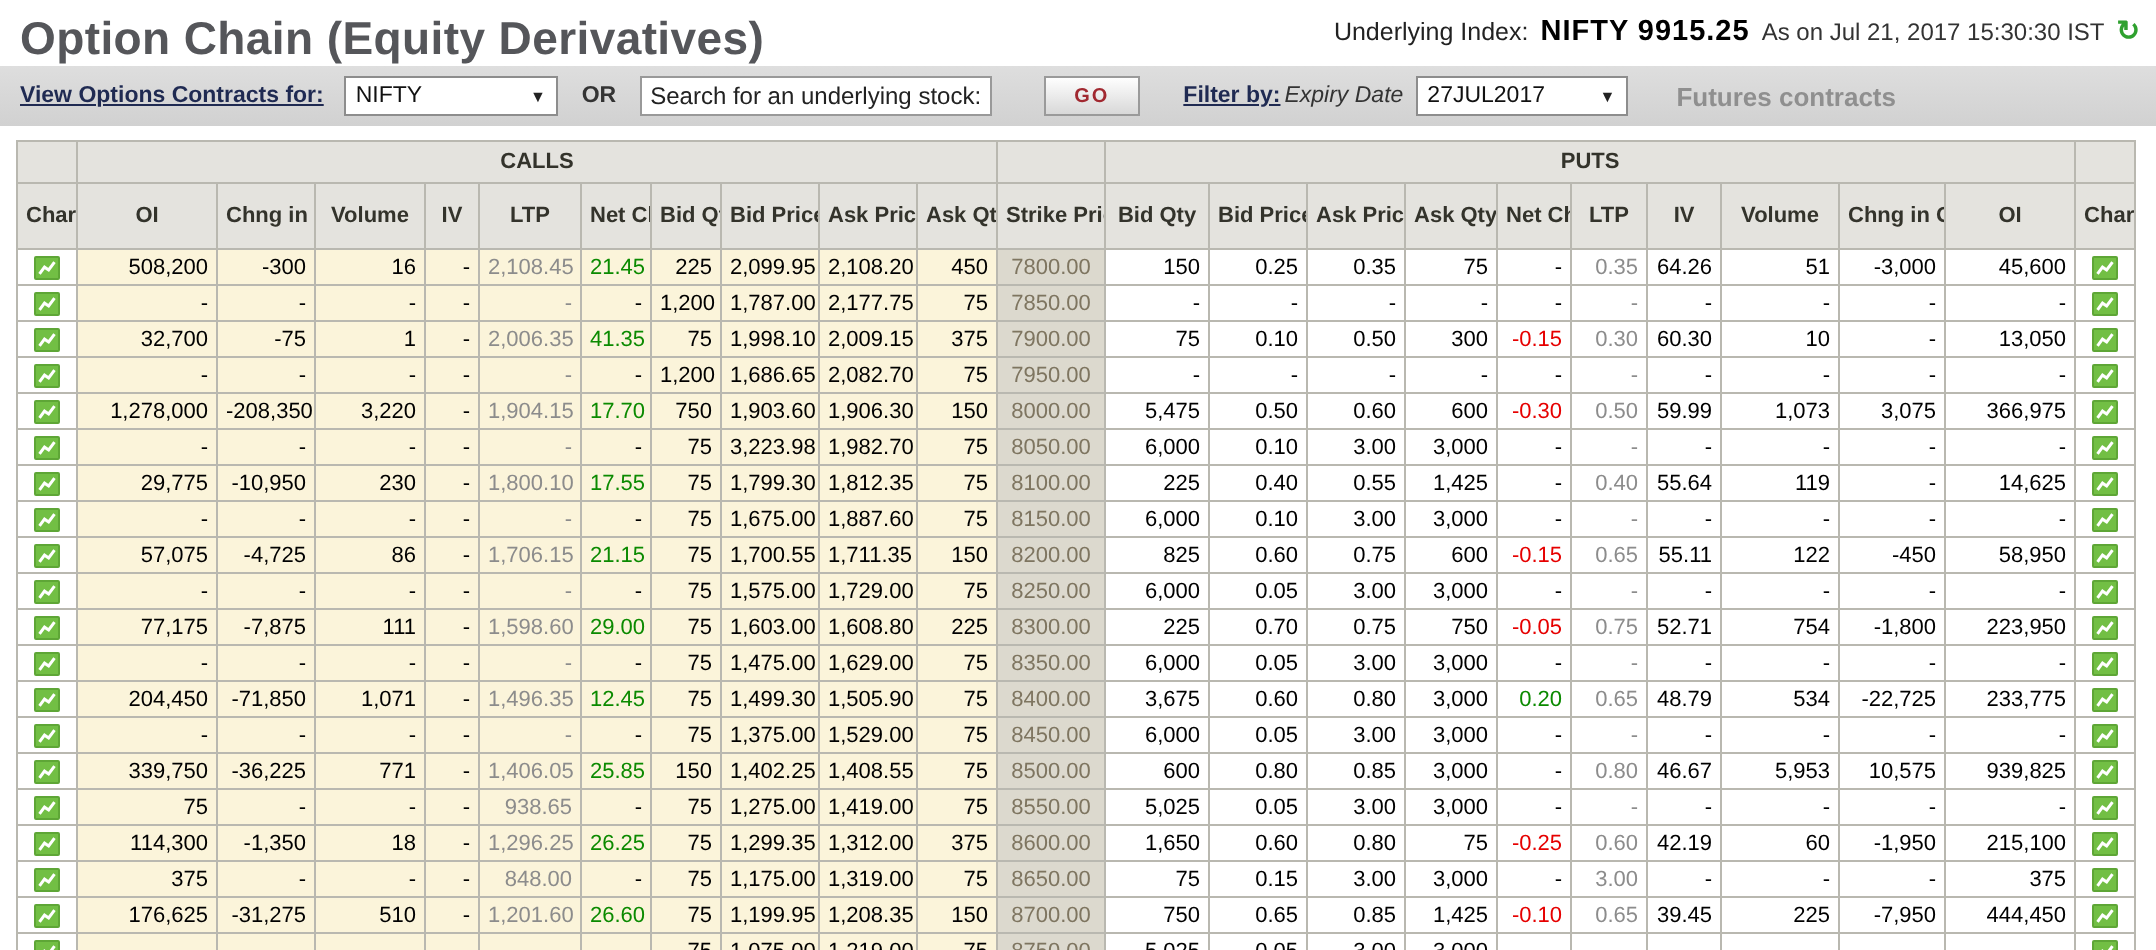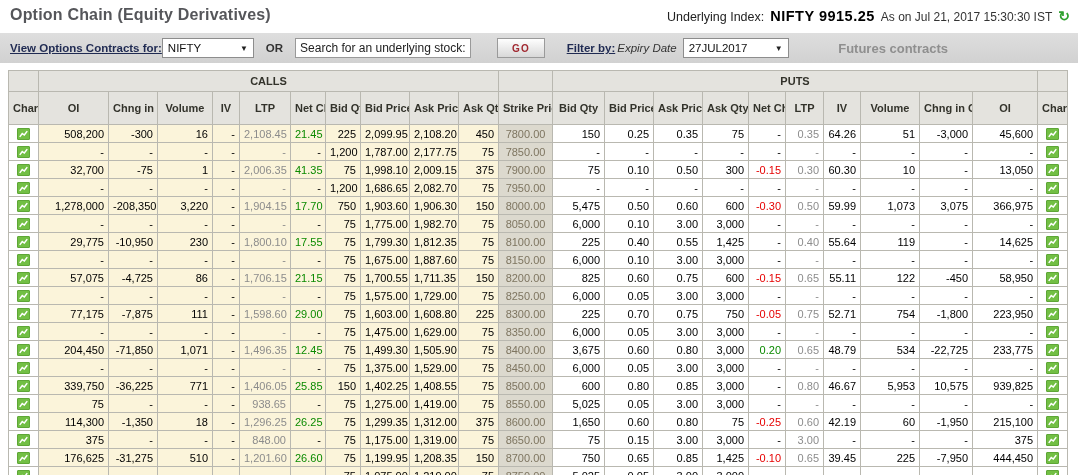--- a/index.html
+++ b/index.html
@@ -2,35 +2,35 @@
 <html><head>
 <meta charset="utf-8">
 <style>
   * { margin:0; padding:0; box-sizing:border-box; }
   html,body { width:1078px; height:475px; overflow:hidden; background:#fff;
     font-family:"Liberation Sans", sans-serif; }
 
   
   .page-header { display:flex; justify-content:space-between; align-items:flex-start;
     padding:6px 8px 4px 10px; height:33px; }
-  .page-title { font-size:16px; font-weight:bold; color:#55565a; letter-spacing:.2px; }
+  .page-title { font-size:23px; font-weight:bold; color:#55565a; letter-spacing:.2px; }
   .underlying { display:flex; align-items:baseline; gap:6px; white-space:nowrap; padding-top:2px; }
   .underlying .lbl { font-size:12.5px; color:#222; }
   .underlying .val { font-size:14.5px; font-weight:bold; color:#000; letter-spacing:.5px; }
   .underlying .asof { font-size:12px; color:#333; }
   .refresh { color:#2fa12f; font-size:14px; font-weight:bold; cursor:pointer; line-height:1; }
 
   
   .filter-bar { height:30px; width:1078px; background:linear-gradient(#dedede,#d1d1d1);
     display:flex; align-items:center; padding:0 10px; font-size:11.5px; white-space:nowrap; }
   .navy { color:#1f2a52; font-weight:bold;text-decoration:underline; }
   .selectbox { background:#fff; border:1px solid #8d8d8d; height:20px; display:inline-flex;
     align-items:center; justify-content:space-between; padding:0 5px; font-size:11.5px; color:#111;
     cursor:pointer; }
-  .sel-symbol { width:92px; }
+  .sel-symbol { width:107px; margin-left:10px; }
   .sel-expiry { width:106px; margin-left:6px; }
   .arrow { font-size:8px; color:#222; margin-left:6px; }
   .or-lbl { font-weight:bold; color:#333; margin:0 12px; }
   .search-input { width:176px; height:20px; border:1px solid #999; font-size:12px; color:#222;
     padding:0 4px; }
   .search-input::placeholder { color:#222; opacity:1; }
   .go-btn { margin-left:26px; height:20px; padding:0 14px; background:linear-gradient(#fefefe,#d8d8d8);
     border:1px solid #9a9a9a; color:#a12830; font-weight:bold; font-size:10px; letter-spacing:1px;
     cursor:pointer; }
   .filterby { margin-left:22px; }
@@ -299,21 +299,21 @@
           <td class="chart-td"><span class="chart-icon"><svg width="11" height="10" viewBox="0 0 13 12">
                 <polyline points="2,9.5 5,5.5 7.5,7.2 11,2.5" fill="none" stroke="#fff" stroke-width="1.8"></polyline>
               </svg></span></td>
           <td class="c-cell">-</td>
           <td class="c-cell">-</td>
           <td class="c-cell">-</td>
           <td class="c-cell">-</td>
           <td class="c-cell ltp">-</td>
           <td class="c-cell">-</td>
           <td class="c-cell">75</td>
-          <td class="c-cell">1,775.00</td>
+          <td class="c-cell">3,223.98</td>
           <td class="c-cell">1,982.70</td>
           <td class="c-cell">75</td>
           <td class="strike-td">8050.00</td>
           <td class="p-cell">6,000</td>
           <td class="p-cell">0.10</td>
           <td class="p-cell">3.00</td>
           <td class="p-cell">3,000</td>
           <td class="p-cell">-</td>
           <td class="p-cell ltp">-</td>
           <td class="p-cell">-</td>

